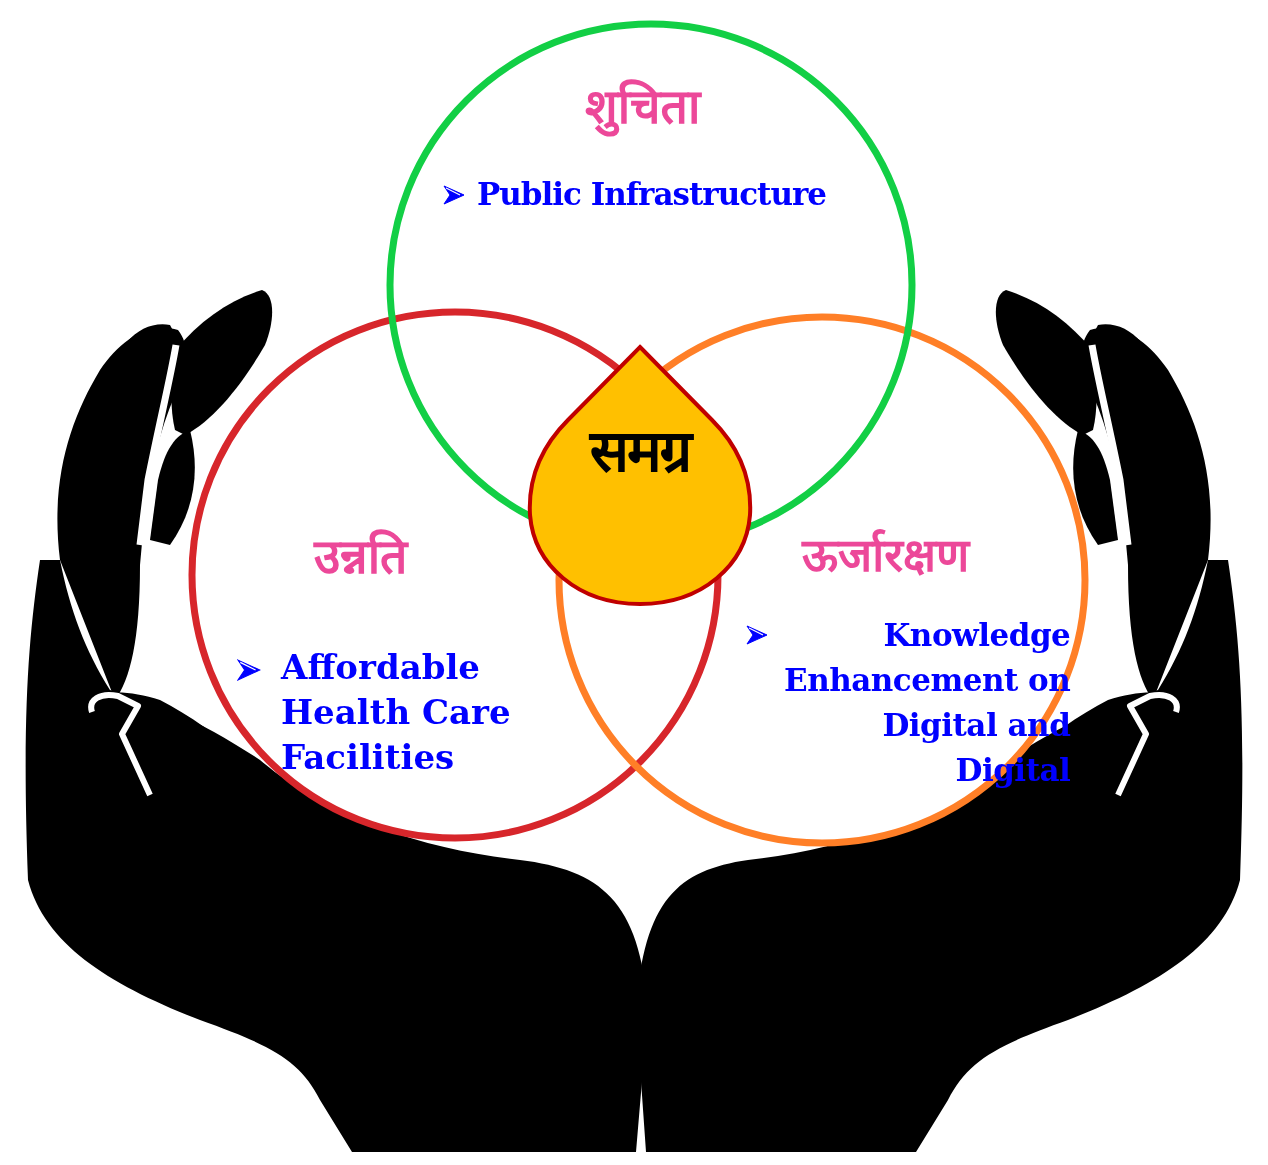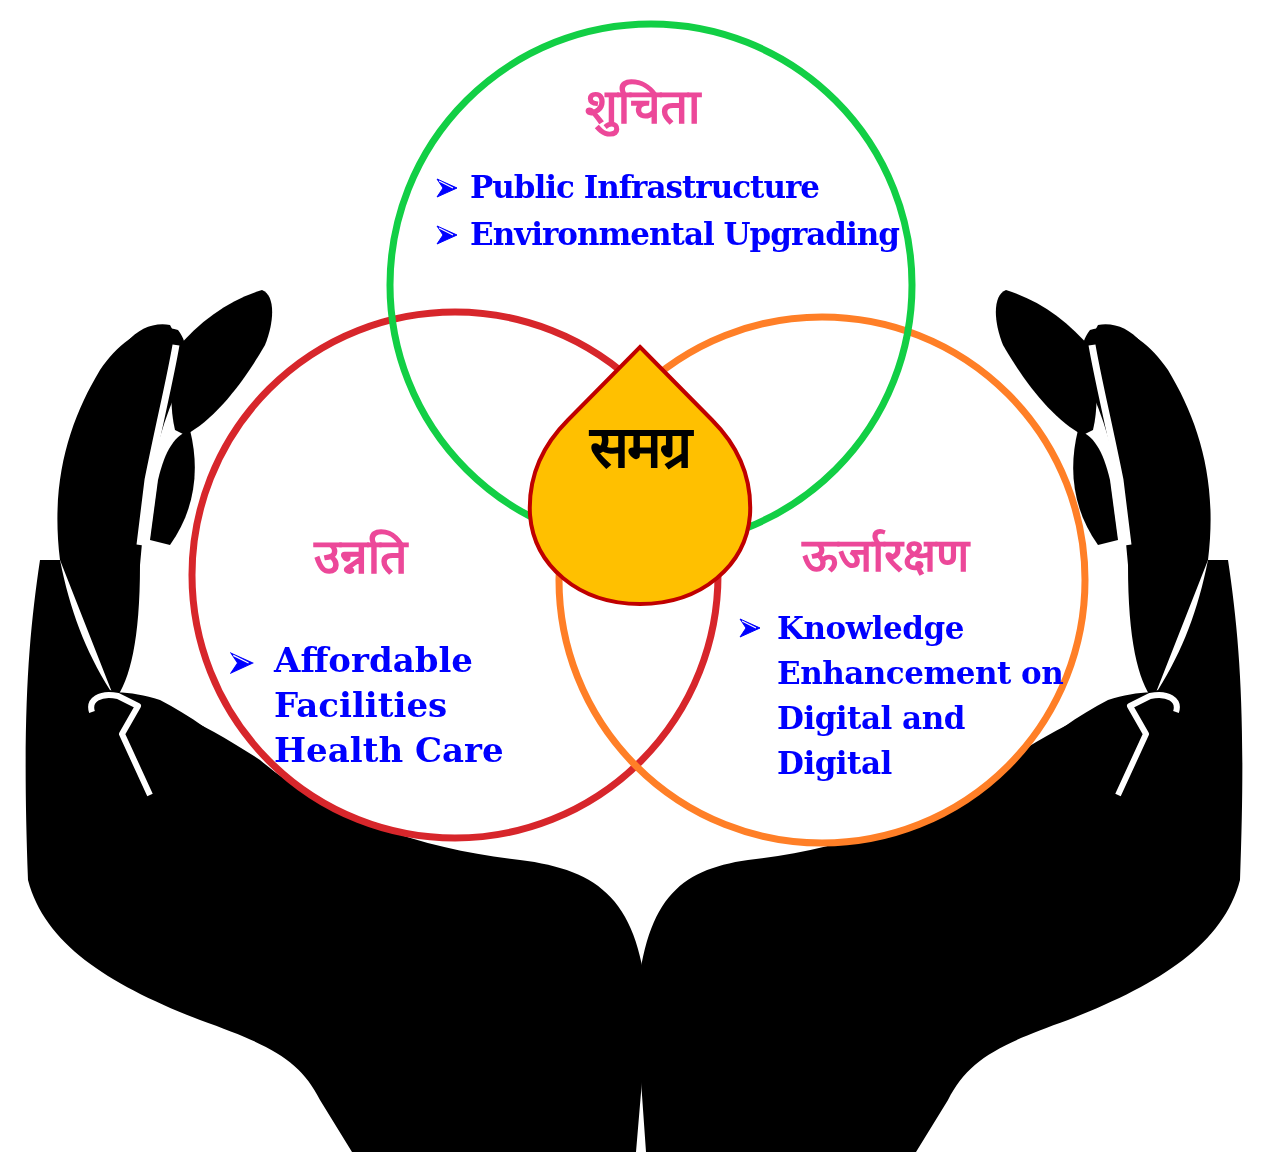--- a/index.html
+++ b/index.html
@@ -5,29 +5,29 @@
   html, body { margin:0; padding:0; background:#ffffff; }
   body { width:1268px; height:1165px; position:relative; overflow:hidden; }
   #stage { position:absolute; left:0; top:0; width:1268px; height:1165px; }
   svg.bg { position:absolute; left:0; top:0; }
   .title {
     position:absolute; color:#ec4899; font-family:"DejaVu Sans", sans-serif;
     font-weight:bold; white-space:nowrap;
   }
   .bullets {
     position:absolute; color:#0000ff; font-family:"DejaVu Serif", serif;
-    font-weight:bold; margin:4px; padding:0; list-style:none;
+    font-weight:bold; margin:11px; padding:0; list-style:none;
   }
   .bullets li { position:relative; }
   .arrow {
     position:absolute; display:inline-block;
   }
   .center-label {
     position:absolute; left:540px; top:418px; width:200px;
-    text-align:center; font-family:Liberation Mono, monospace; font-weight:bold;
+    text-align:center; font-family:Liberation Serif, serif; font-weight:bold;
     color:#000; font-size:58px; line-height:68px; letter-spacing:-2px;
   }
 </style>
 </head>
 <body>
 
 <div id="stage">
 
   <svg class="bg" width="1268" height="1165" viewBox="0 0 1268 1165">
 
@@ -78,49 +78,42 @@
 
   <div class="title" style="left:585px; top:72px; font-size:48px;">शुचिता</div>
   <ul class="bullets" style="left:432px; top:160px; font-size:31px; line-height:47px; letter-spacing:-1px;">
     <li style="padding-left:34px;">
       <svg class="arrow" style="left:0; top:14px;" width="22" height="20" viewBox="0 0 22 20">
           <path d="M1 1 L21 10 L1 19 L7 10 Z" fill="#0000ff" stroke="#0000ff" stroke-width="1"></path>
           <path d="M3 3 L17 10" stroke="#fff" stroke-width="1.2"></path>
         </svg>
       <span>Public Infrastructure</span>
     </li>
-    <li style="padding-left:34px;">
-      <svg class="arrow" style="left:0; top:14px;" width="22" height="20" viewBox="0 0 22 20">
-          <path d="M1 1 L21 10 L1 19 L7 10 Z" fill="#0000ff" stroke="#0000ff" stroke-width="1"></path>
-          <path d="M3 3 L17 10" stroke="#fff" stroke-width="1.2"></path>
-        </svg>
-      <span>Environmental Upgrading</span>
-    </li>
   </ul>
 
   <div class="title" style="left:314px; top:522px; font-size:48px;">उन्नति</div>
   <div class="bullets" style="left:226px; top:634px; font-size:34px; line-height:45px;">
     <svg class="arrow" style="left:0; top:14px;" width="24" height="22" viewBox="0 0 22 20">
         <path d="M1 1 L21 10 L1 19 L7 10 Z" fill="#0000ff" stroke="#0000ff" stroke-width="1"></path>
         <path d="M3 3 L17 10" stroke="#fff" stroke-width="1.2"></path>
       </svg>
     <div style="padding-left:44px;">
       <div>Affordable</div>
+      <div>Health Care</div>
       <div>Facilities</div>
-      <div>Health Care</div>
     </div>
   </div>
 
   <div class="title" style="left:802px; top:522px; font-size:46px;">ऊर्जारक्षण</div>
   <div class="bullets" style="left:735px; top:602px; font-size:31px; line-height:45px; letter-spacing:-0.5px;">
     <svg class="arrow" style="left:0; top:12px;" width="22" height="20" viewBox="0 0 22 20">
         <path d="M1 1 L21 10 L1 19 L7 10 Z" fill="#0000ff" stroke="#0000ff" stroke-width="1"></path>
         <path d="M3 3 L17 10" stroke="#fff" stroke-width="1.2"></path>
       </svg>
-    <div style="padding-left:38px;">
+    <div style="padding-left:38px;text-align:right;">
       <div>Knowledge</div>
       <div>Enhancement on</div>
       <div>Digital and</div>
       <div>Digital</div>
     </div>
   </div>
 
 </div>
 
 </body></html>

